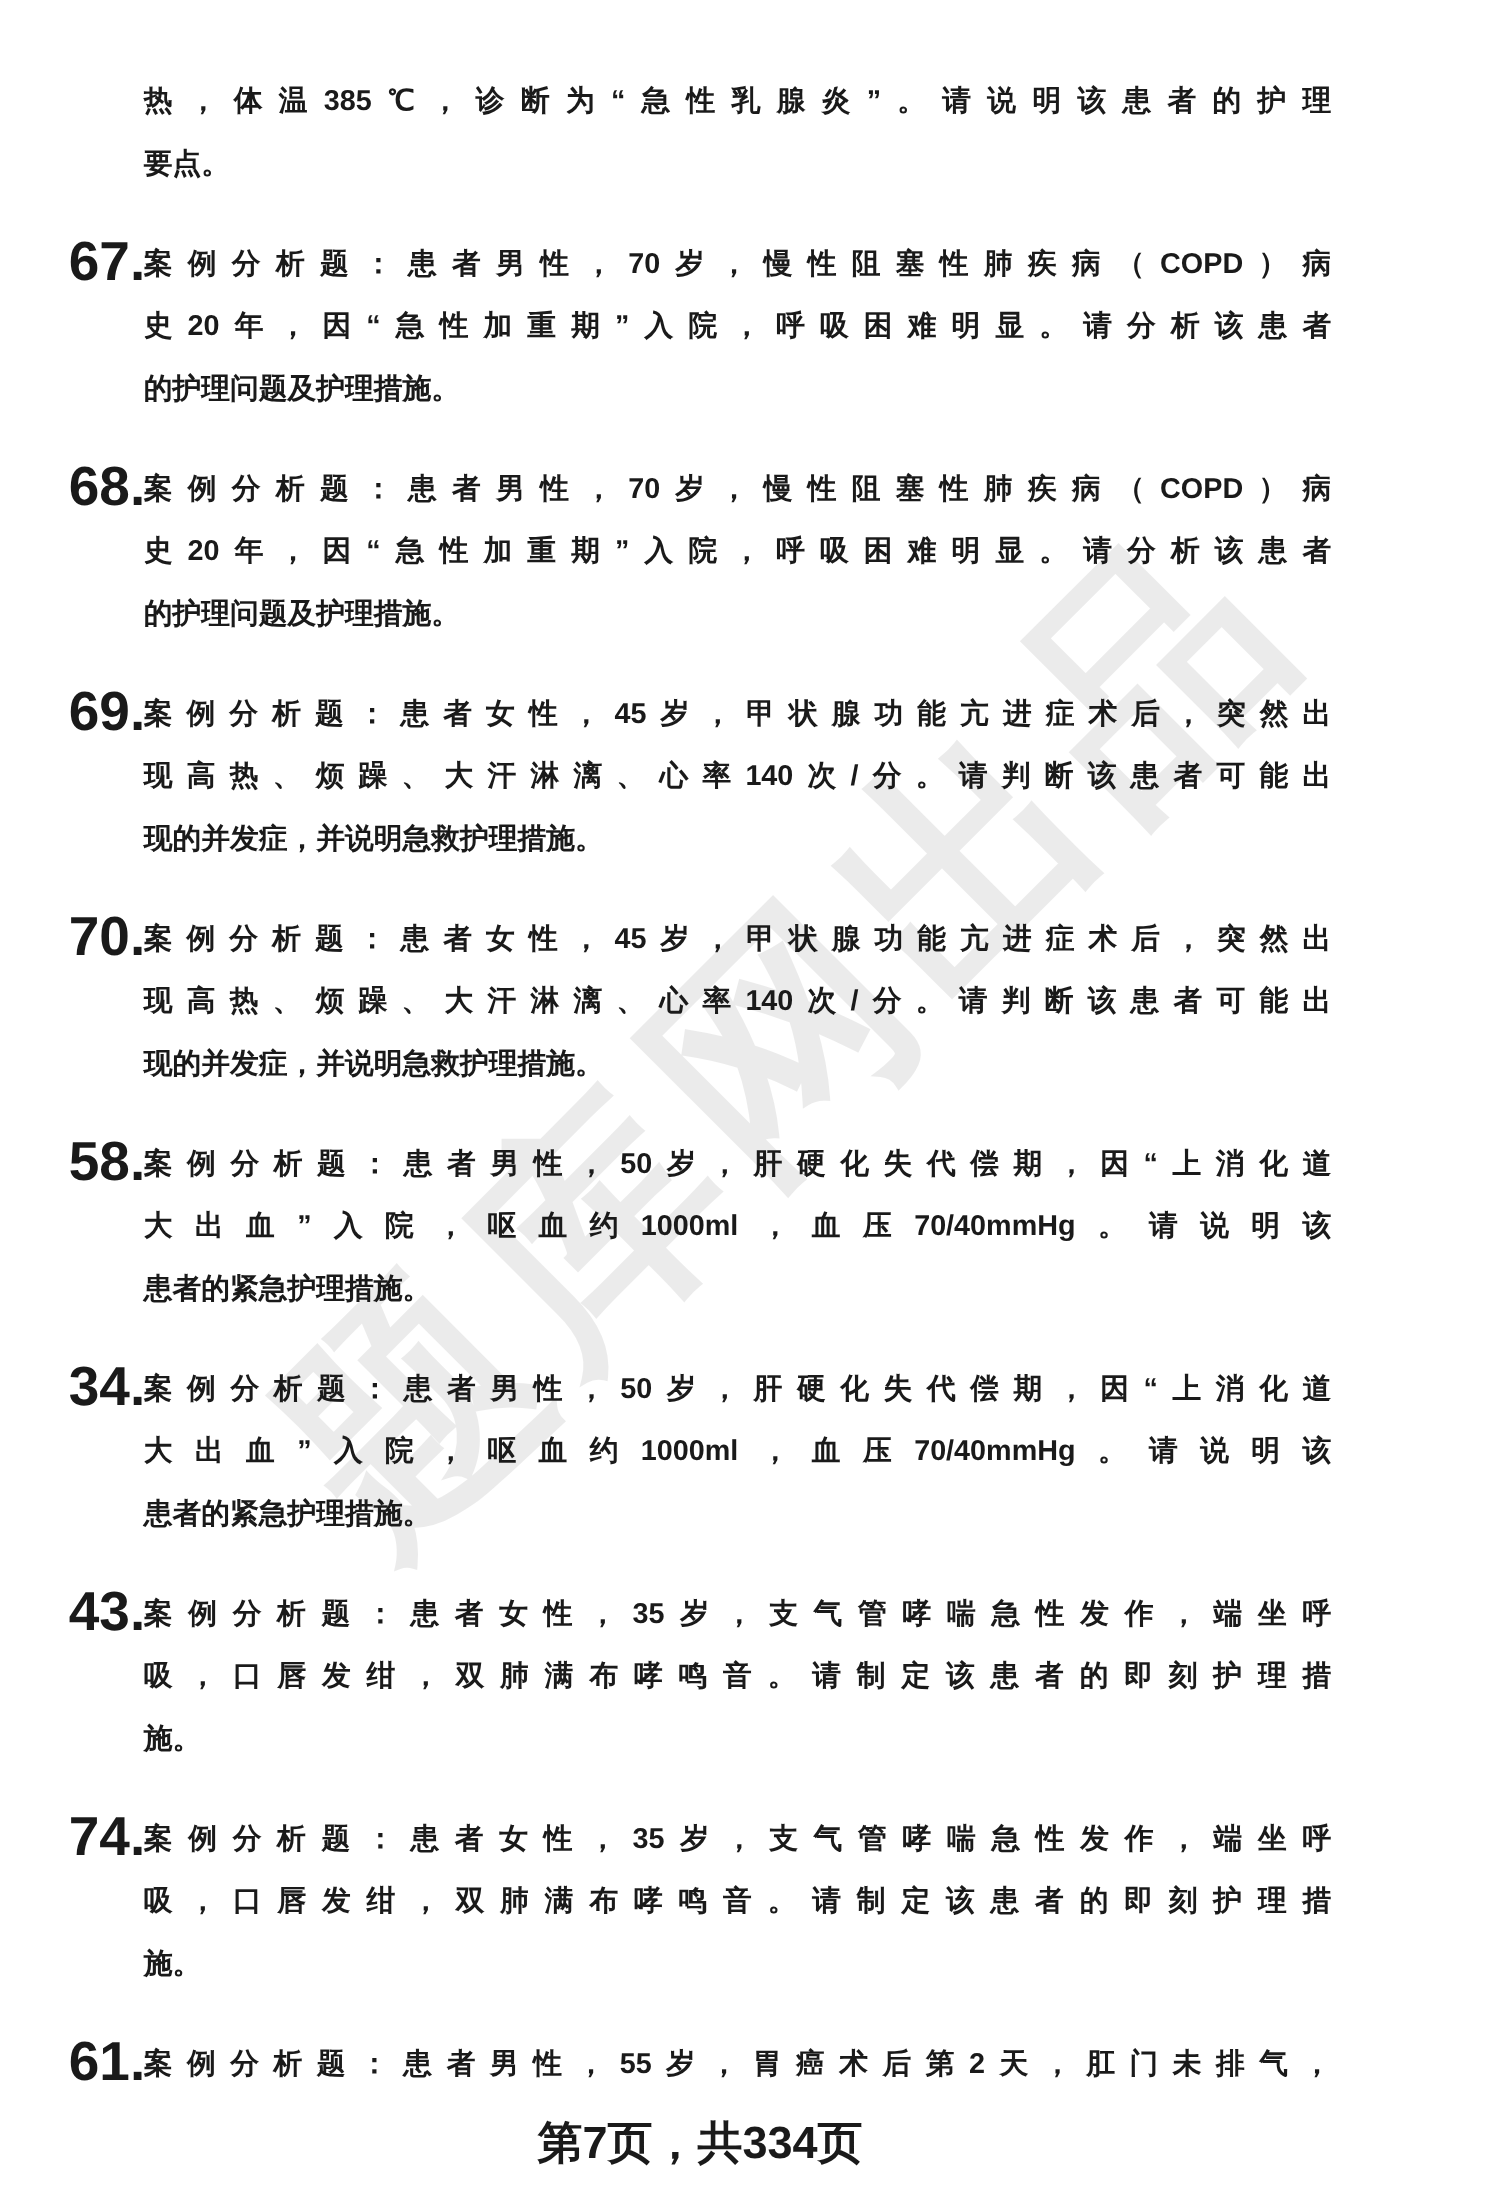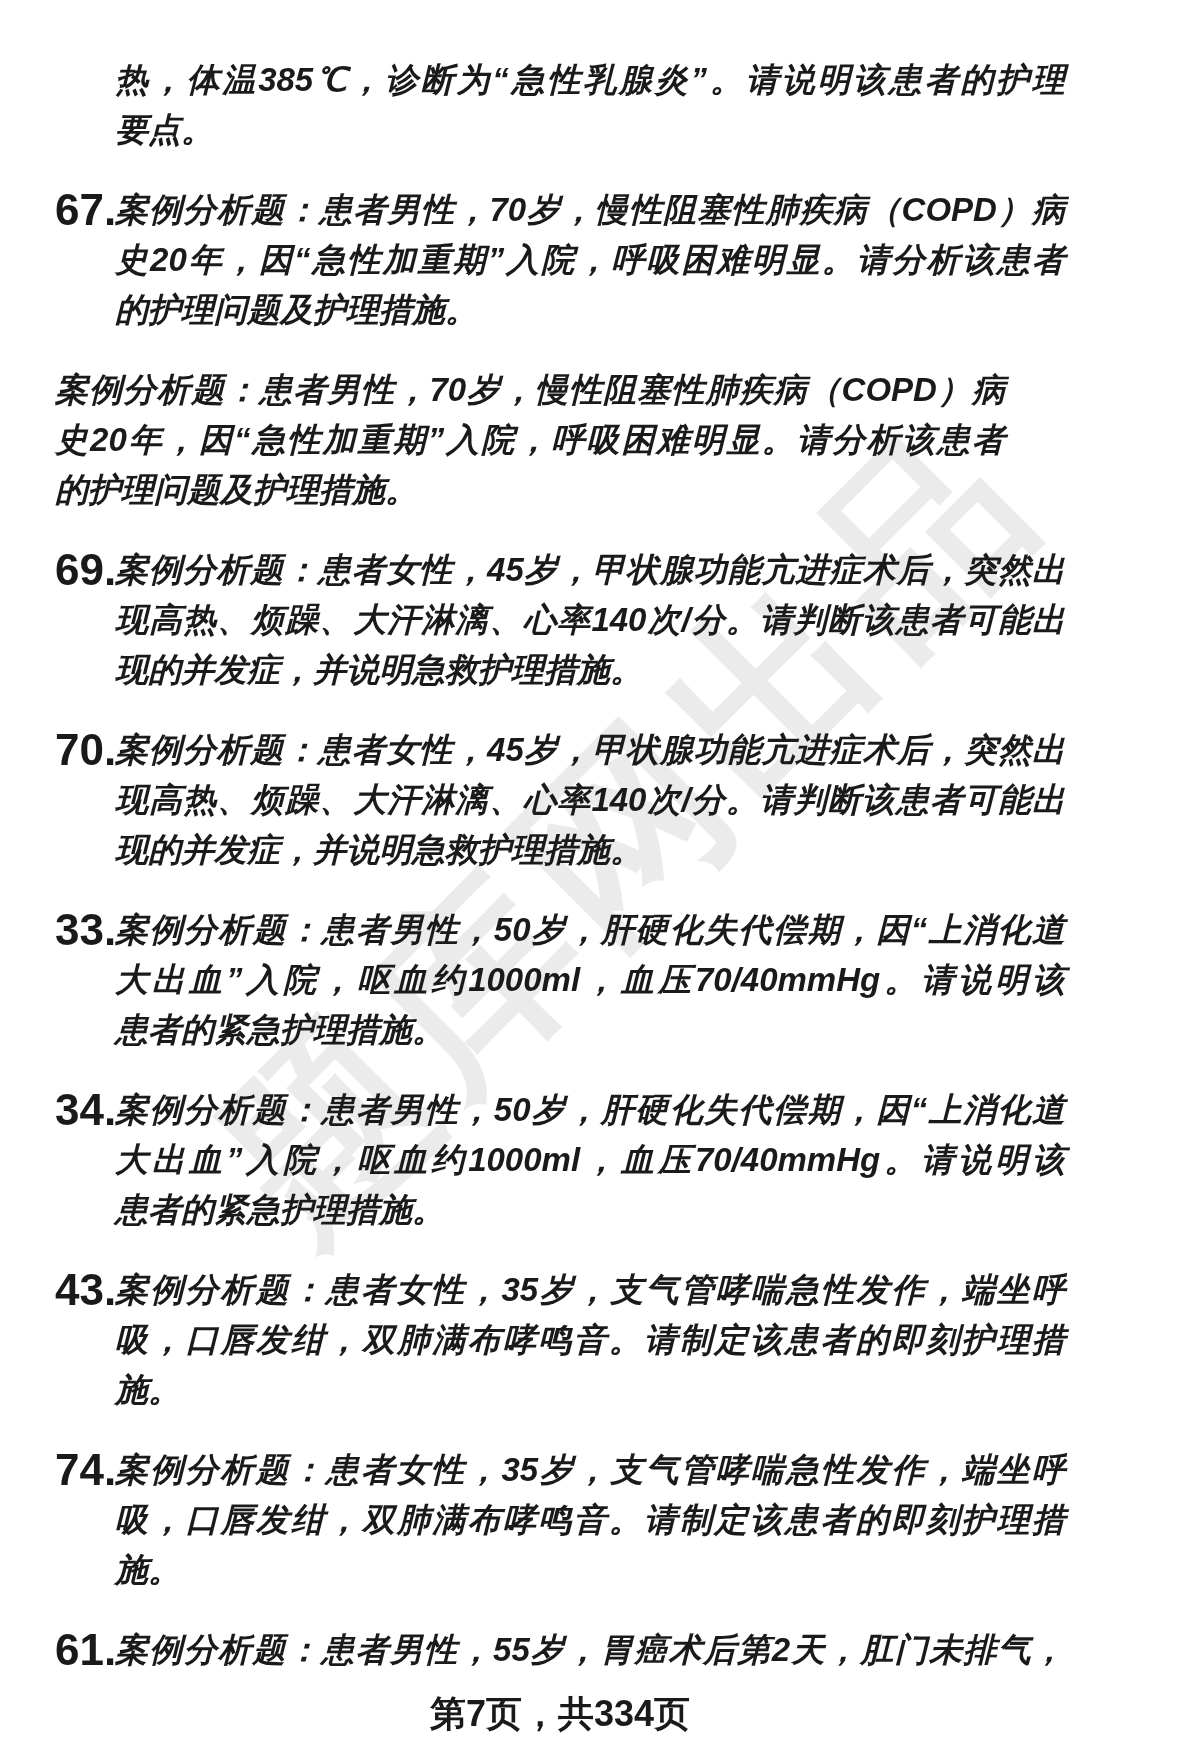--- a/index.html
+++ b/index.html
@@ -39,23 +39,22 @@
   .num{
     flex:none;
     width:60px;
     font-size:44px;
     line-height:50px;
     text-align:left;
   }
   .text{
     flex:none;
     width:950px;
-    font-size:33px;
+    font-size:23px;
     line-height:50px;
-    font-style:italic;
   }
   .line{
     text-align:justify;
   }
   .line.full{
     text-align-last:justify;
   }
   .line.end{
     text-align:left;
     text-align-last:left;
@@ -89,20 +88,21 @@
   <div class="block">
     <div class="num">67.</div>
     <div class="text">
       <div class="line full">案例分析题：患者男性，70岁，慢性阻塞性肺疾病（COPD）病</div>
       <div class="line full">史20年，因“急性加重期”入院，呼吸困难明显。请分析该患者</div>
       <div class="line end">的护理问题及护理措施。</div>
     </div>
   </div>
 
   <div class="block">
+    <div class="num">68.</div>
     <div class="text">
       <div class="line full">案例分析题：患者男性，70岁，慢性阻塞性肺疾病（COPD）病</div>
       <div class="line full">史20年，因“急性加重期”入院，呼吸困难明显。请分析该患者</div>
       <div class="line end">的护理问题及护理措施。</div>
     </div>
   </div>
 
   <div class="block">
     <div class="num">69.</div>
     <div class="text">
@@ -115,21 +115,21 @@
   <div class="block">
     <div class="num">70.</div>
     <div class="text">
       <div class="line full">案例分析题：患者女性，45岁，甲状腺功能亢进症术后，突然出</div>
       <div class="line full">现高热、烦躁、大汗淋漓、心率140次/分。请判断该患者可能出</div>
       <div class="line end">现的并发症，并说明急救护理措施。</div>
     </div>
   </div>
 
   <div class="block">
-    <div class="num">33.</div>
+    <div class="num">58.</div>
     <div class="text">
       <div class="line full">案例分析题：患者男性，50岁，肝硬化失代偿期，因“上消化道</div>
       <div class="line full">大出血”入院，呕血约1000ml，血压70/40mmHg。请说明该</div>
       <div class="line end">患者的紧急护理措施。</div>
     </div>
   </div>
 
   <div class="block">
     <div class="num">34.</div>
     <div class="text">

